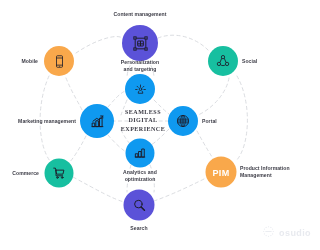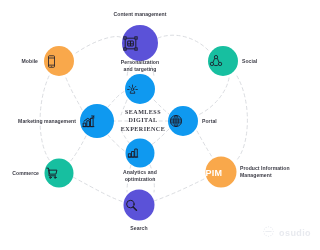--- a/index.html
+++ b/index.html
@@ -27,21 +27,21 @@
     left: 0; top: 0;
     width: 319px;
     height: 250px;
     pointer-events: none;
   }
   .node {
     position: absolute;
     transform: translate(-50%, -50%);
     display: flex;
     align-items: center;
-    justify-content: flex-start;
+    justify-content: center;
     border-radius: 50%;
     box-sizing: border-box;
   }
   .node svg { display: block; }
   .node-pim {
     color: #ffffff;
     font-weight: bold;
     letter-spacing: 0.3px;
   }
   .label {

